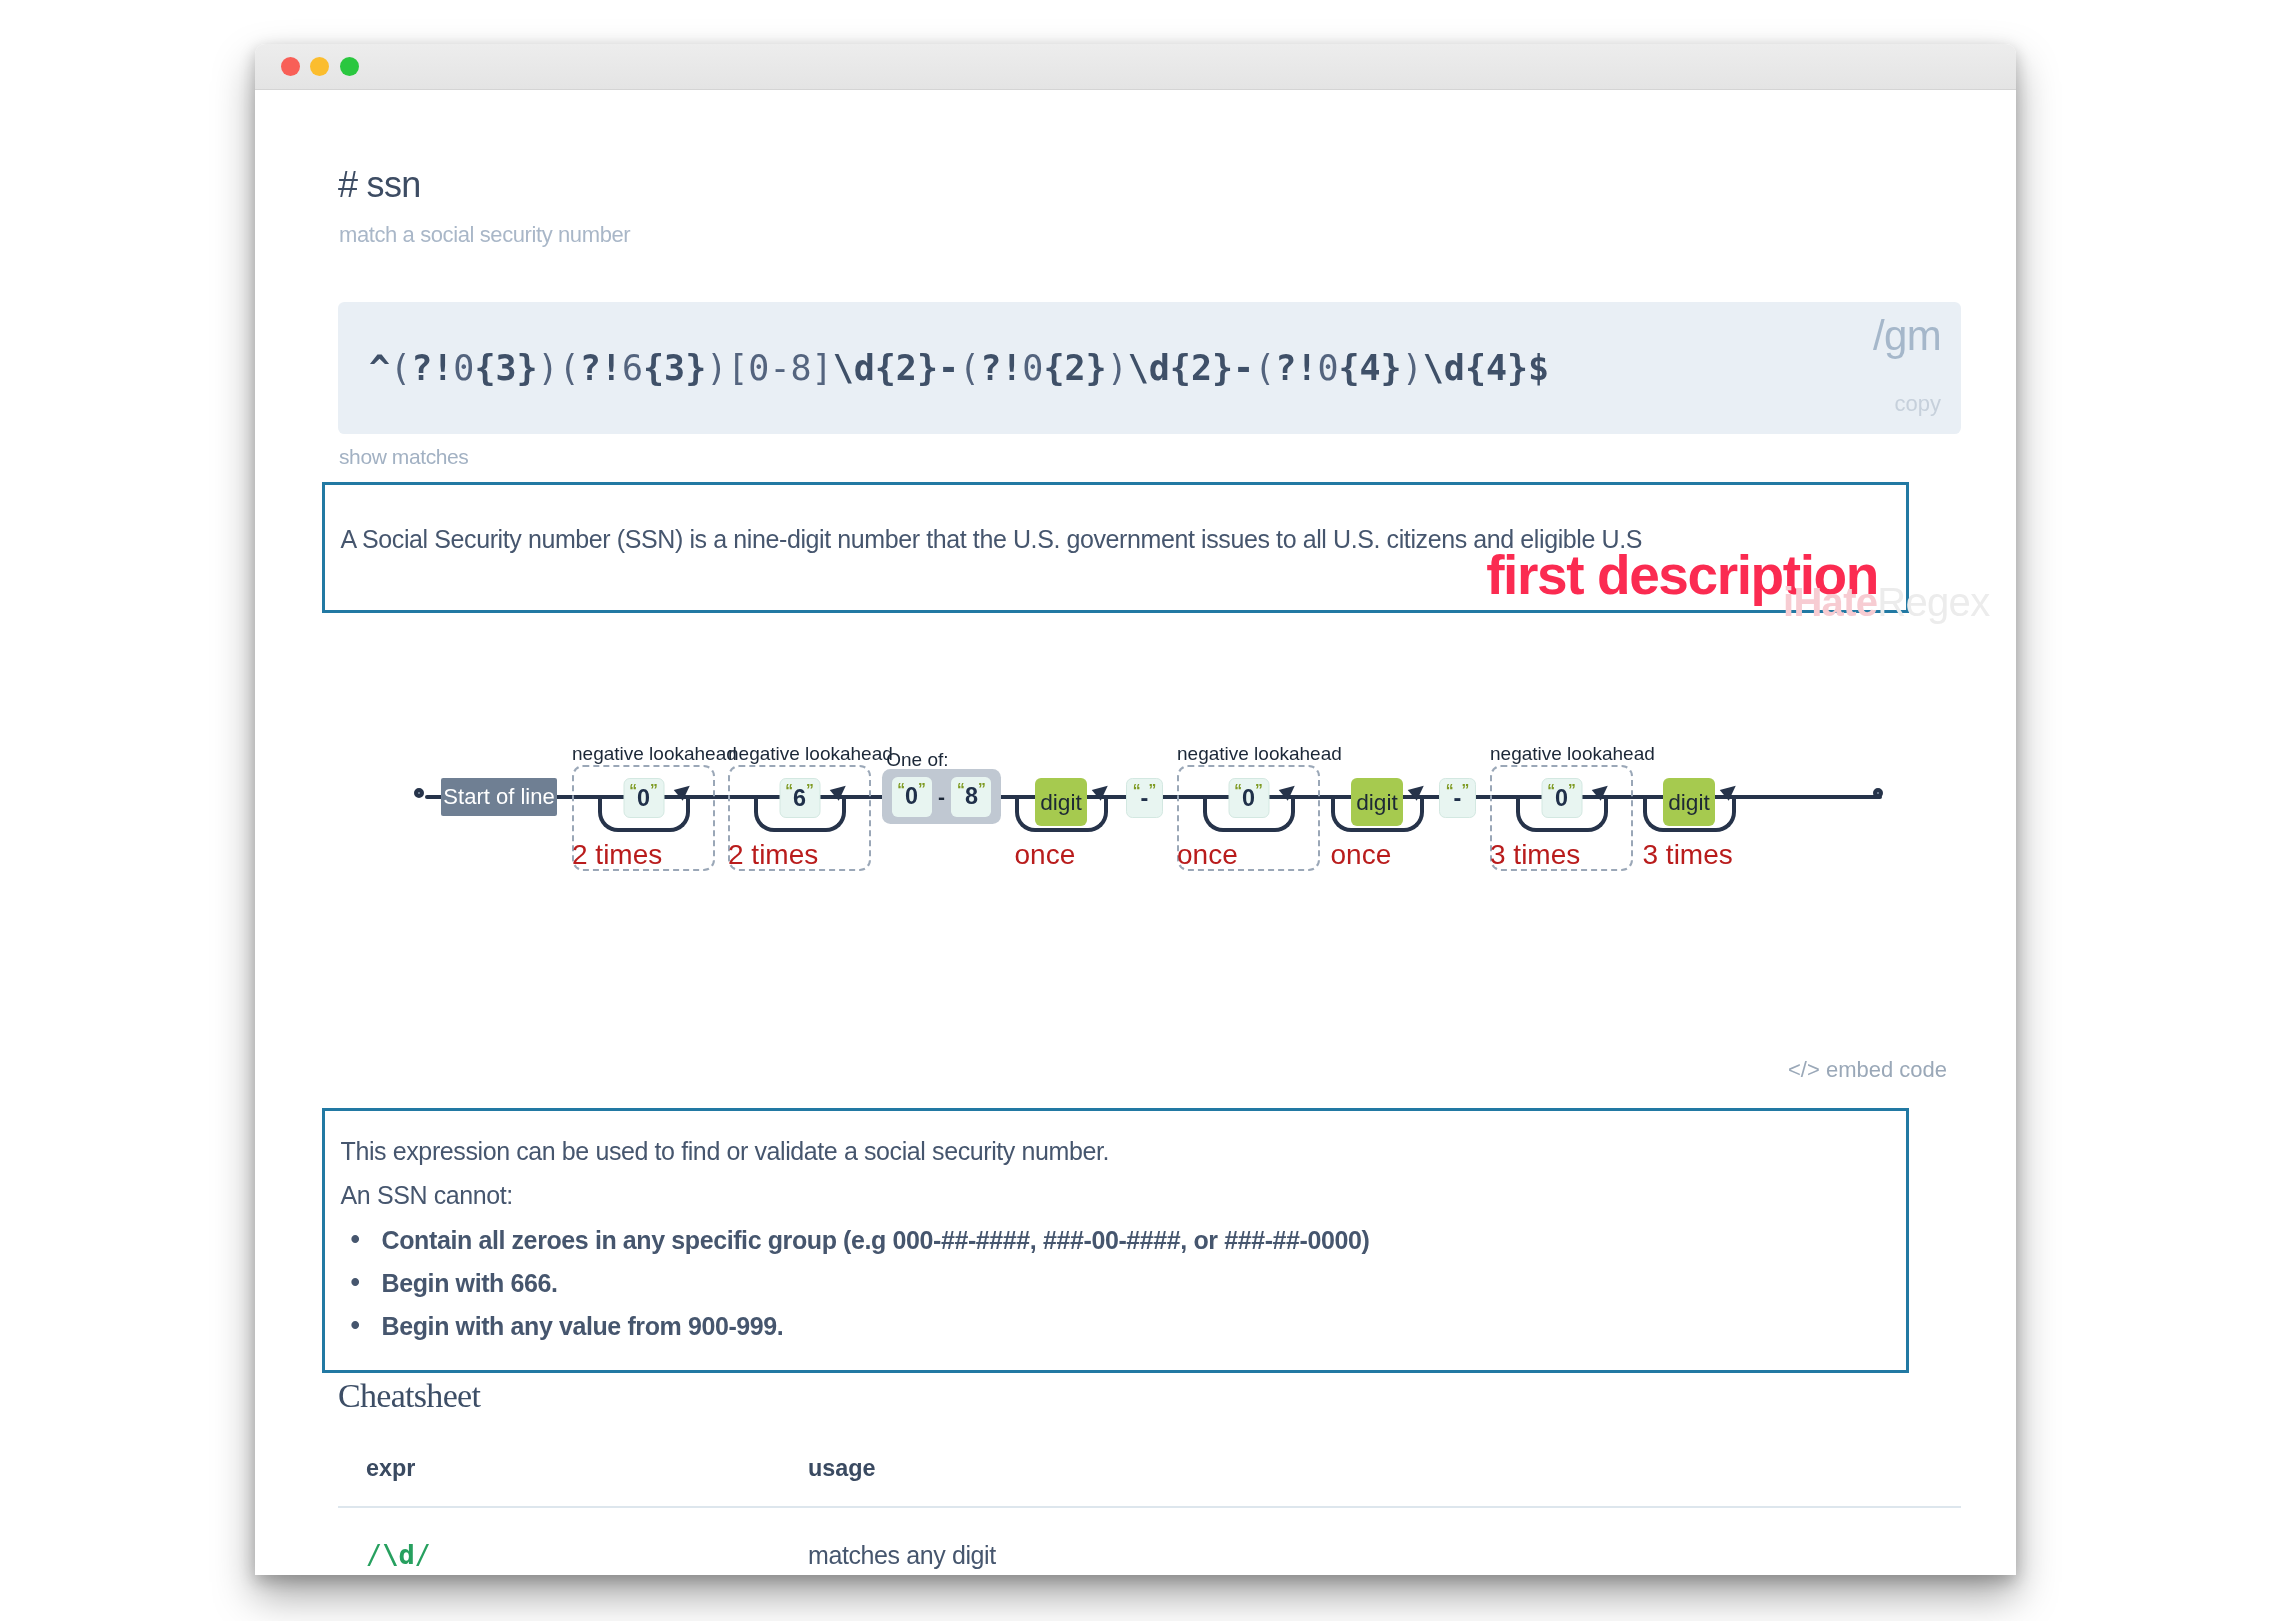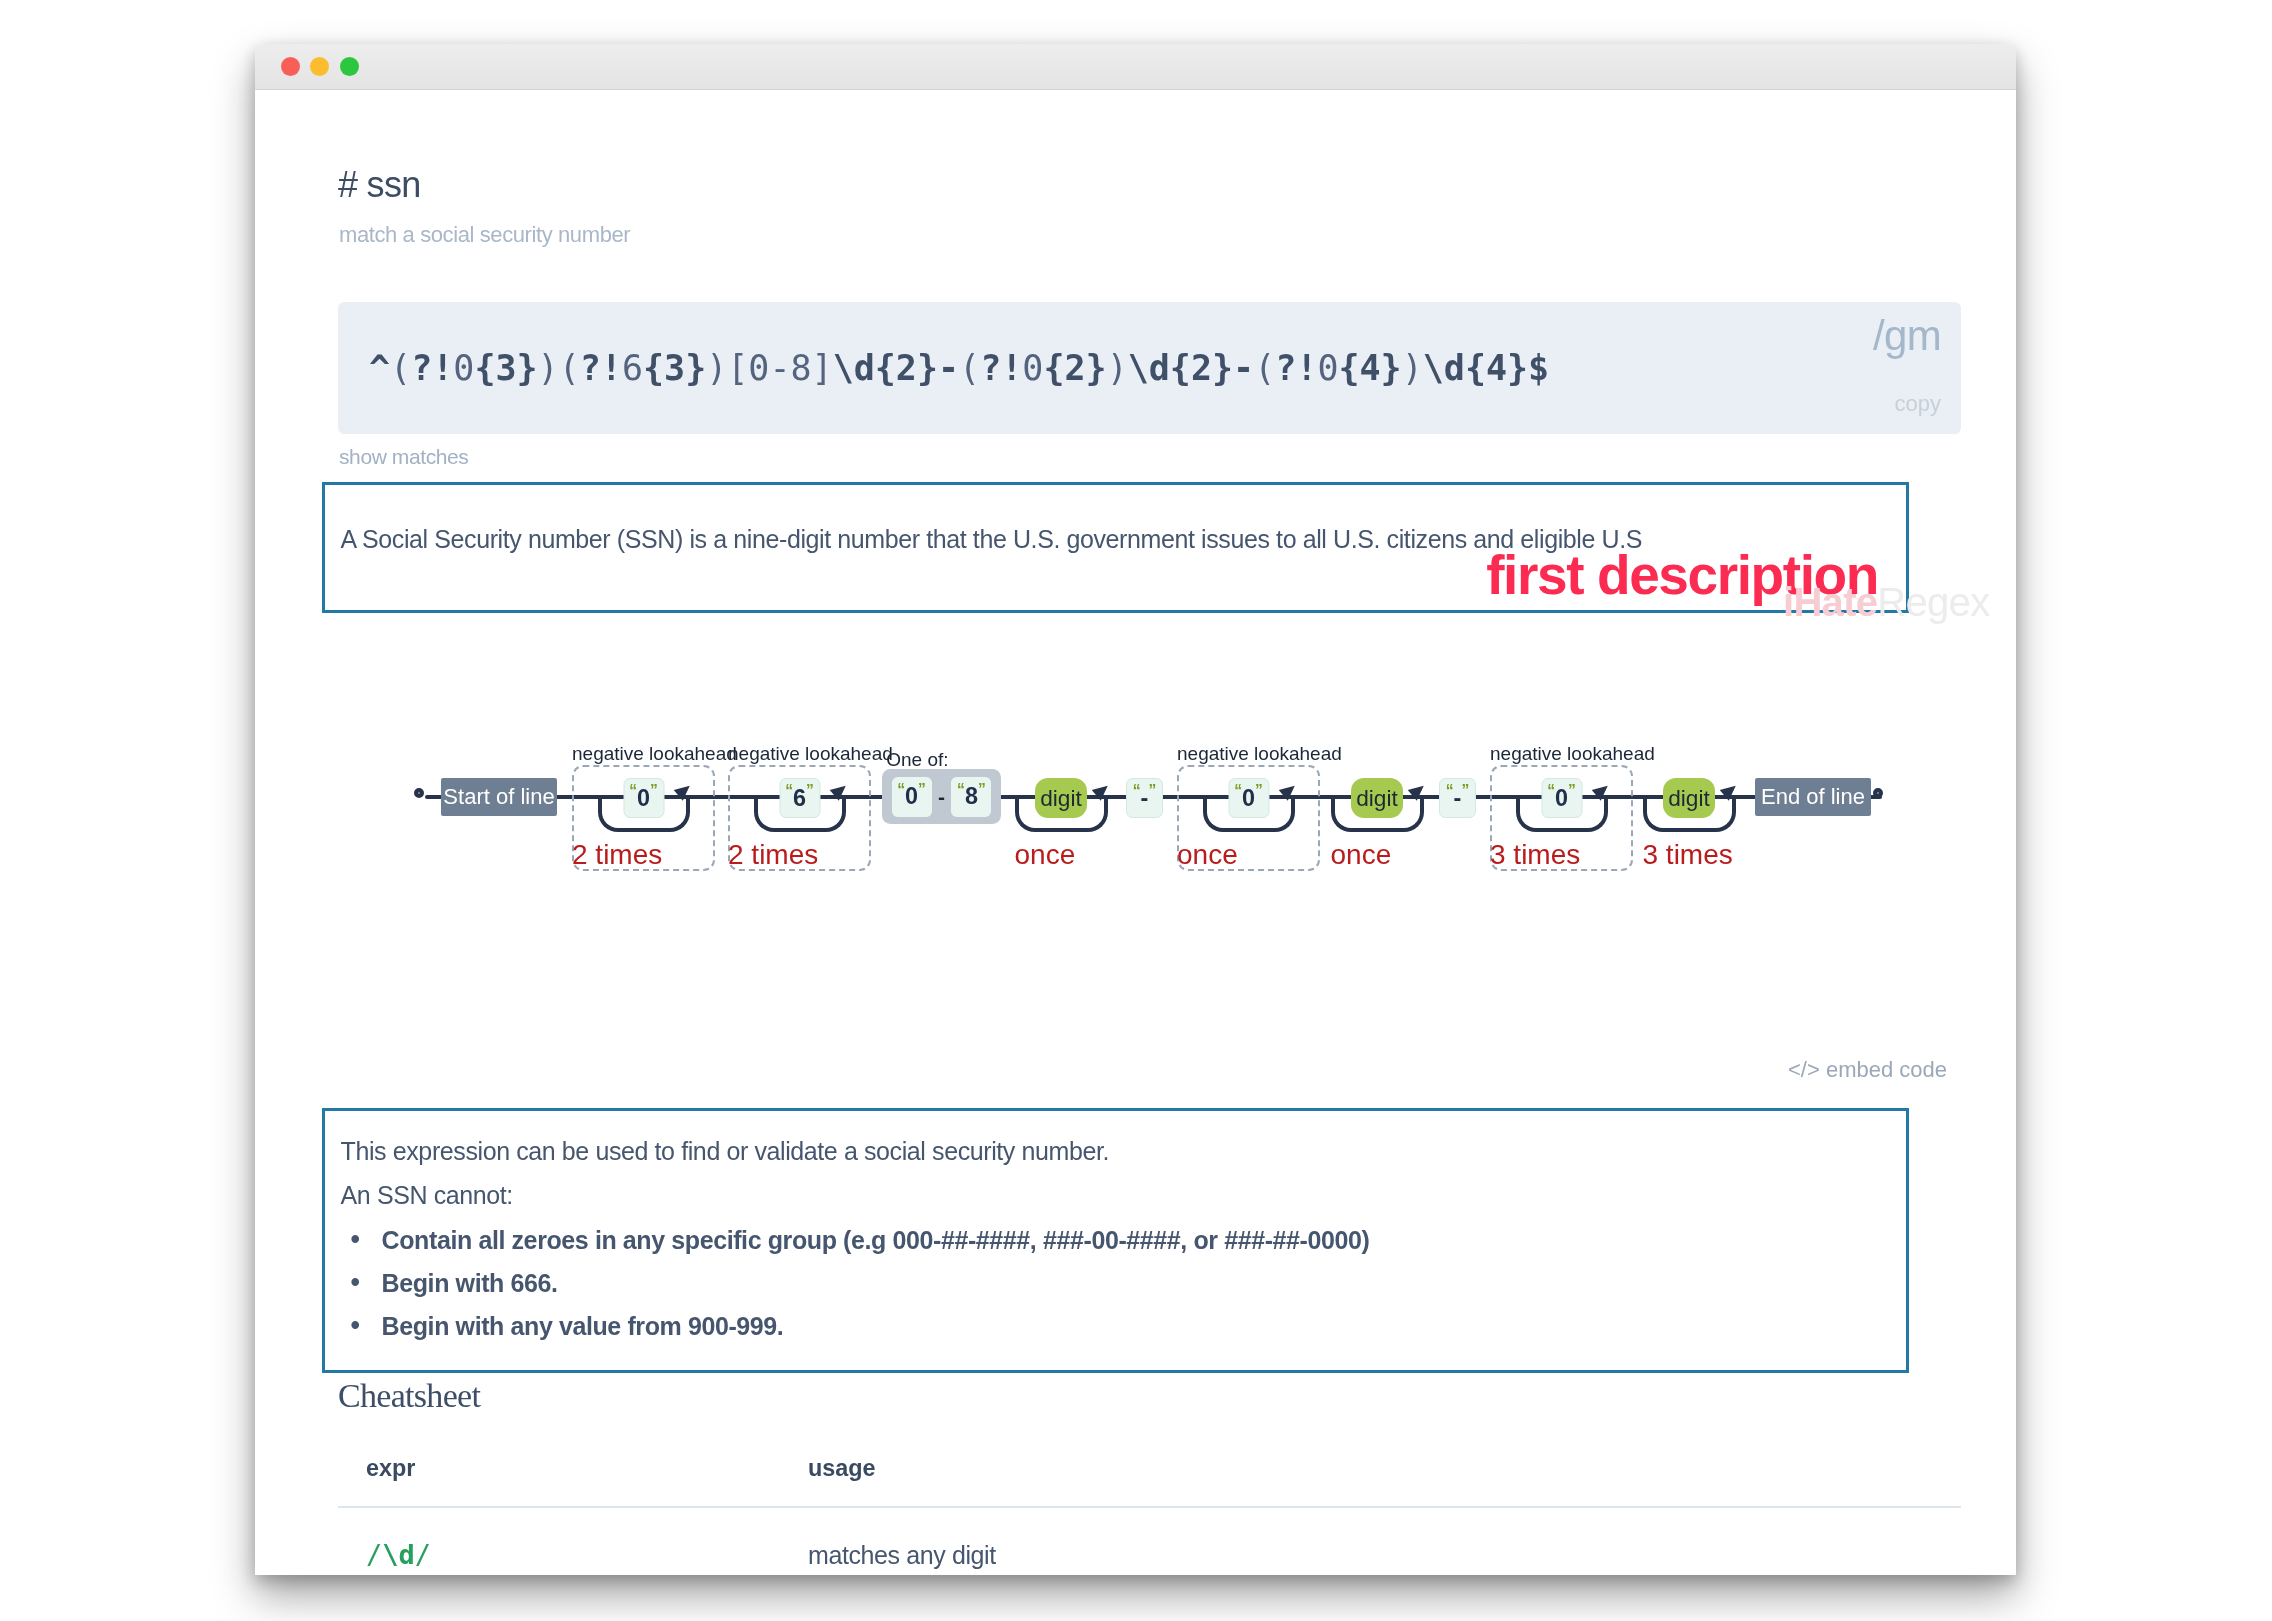--- a/index.html
+++ b/index.html
@@ -73,21 +73,21 @@
                  border-bottom:15.6px solid #26334a; transform:rotate(50deg); }
   .times { position:absolute; top:118px; width:100%; text-align:left; font-size:28px; color:#b91c1c; white-space:nowrap; }
   .oneof { width:119px; }
   .oneof-label { text-align:left; left:4.2px; top:28px; }
   .graybox { position:absolute; top:48px; width:119px; height:55px; background:#c0c8d2; border-radius:8.5px;
              display:flex; align-items:center; justify-content:center; gap:6.4px; z-index:2; }
   .minibox { width:40px; height:40px; background:#e8f5f1; border-radius:5.7px; display:flex; align-items:center; justify-content:center; }
   .minibox .ch { font-size:23.4px; font-weight:600; color:#20304a; }
   .oneof-dash { font-size:21px; font-weight:700; color:#1b2737; }
   .digit { width:52px; }
-  .digitbox { position:absolute; top:57px; width:52px; height:40px; background:#a6ca4f; border-radius:13px;
+  .digitbox { position:absolute; top:57px; width:52px; height:48px; background:#a6ca4f; border-radius:6px;
               display:flex; align-items:center; justify-content:center; font-size:22.7px; color:#1d2935; z-index:2; }
   .digit .loop { left:-20.5px; width:93px; }
   .digit .times { left:-20.5px; width:93px; }
   .lit { width:37px; }
   .lit .litbox { width:37px; left:0; }
 
   .embed { position:absolute; left:1533px; top:967px; font-size:22px; color:#9aa8b8; cursor:pointer; }
 
   
   .ch-heading { position:absolute; left:83px; top:1287px; font-size:34px; color:#3d4e66; letter-spacing:-0.7px;font-family:Liberation Serif, serif; }
@@ -234,23 +234,20 @@
           <div class="loop"></div>
           <div class="times">3 times</div>
         </div>
 
         <div class="node digit" style="left:1266px;">
           <div class="digitbox">digit</div>
           <div class="loop"></div>
           <div class="times">3 times</div>
         </div>
 
-        <div class="node" style="left:1358px; width:116px;">
-          <div class="slatebox">End of line</div>
-        </div>
 
         <span class="terminal" style="left:1476px;"></span>
       </div>
 
       <div class="embed">&lt;/&gt; embed code</div>
 
       <div class="descbox long">
         <div class="longbody">
           <p class="p1">This expression can be used to find or validate a social security number.</p>
           <p class="p2">An SSN cannot:</p>

